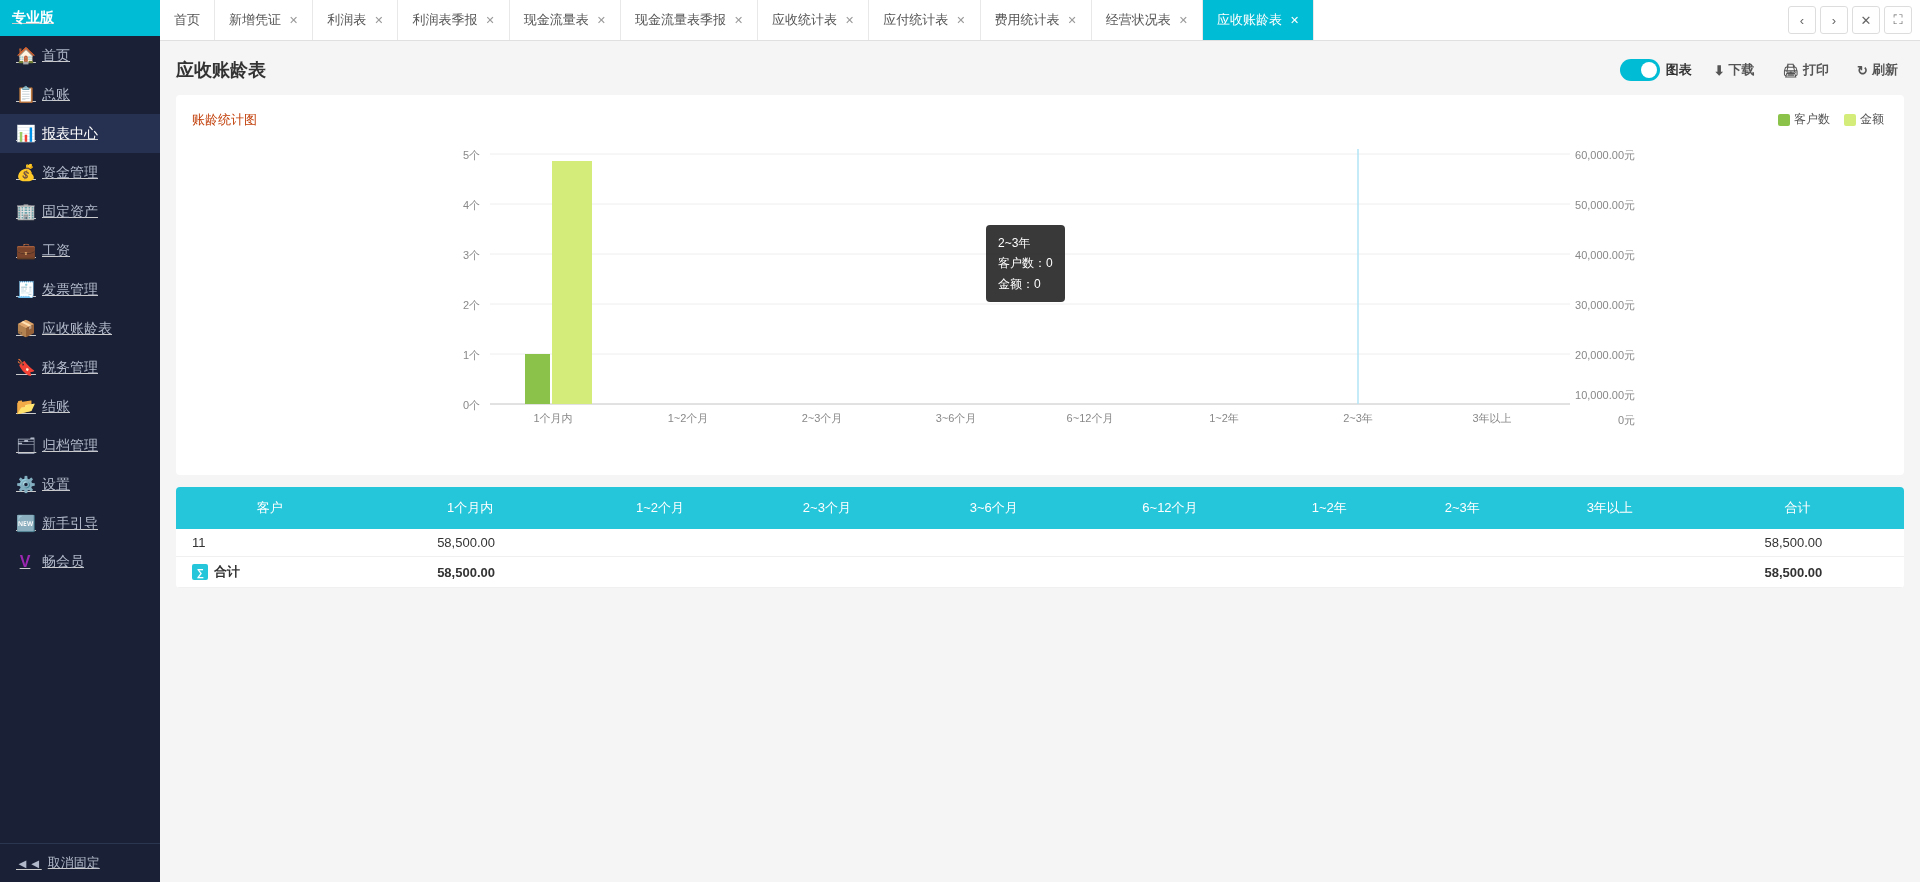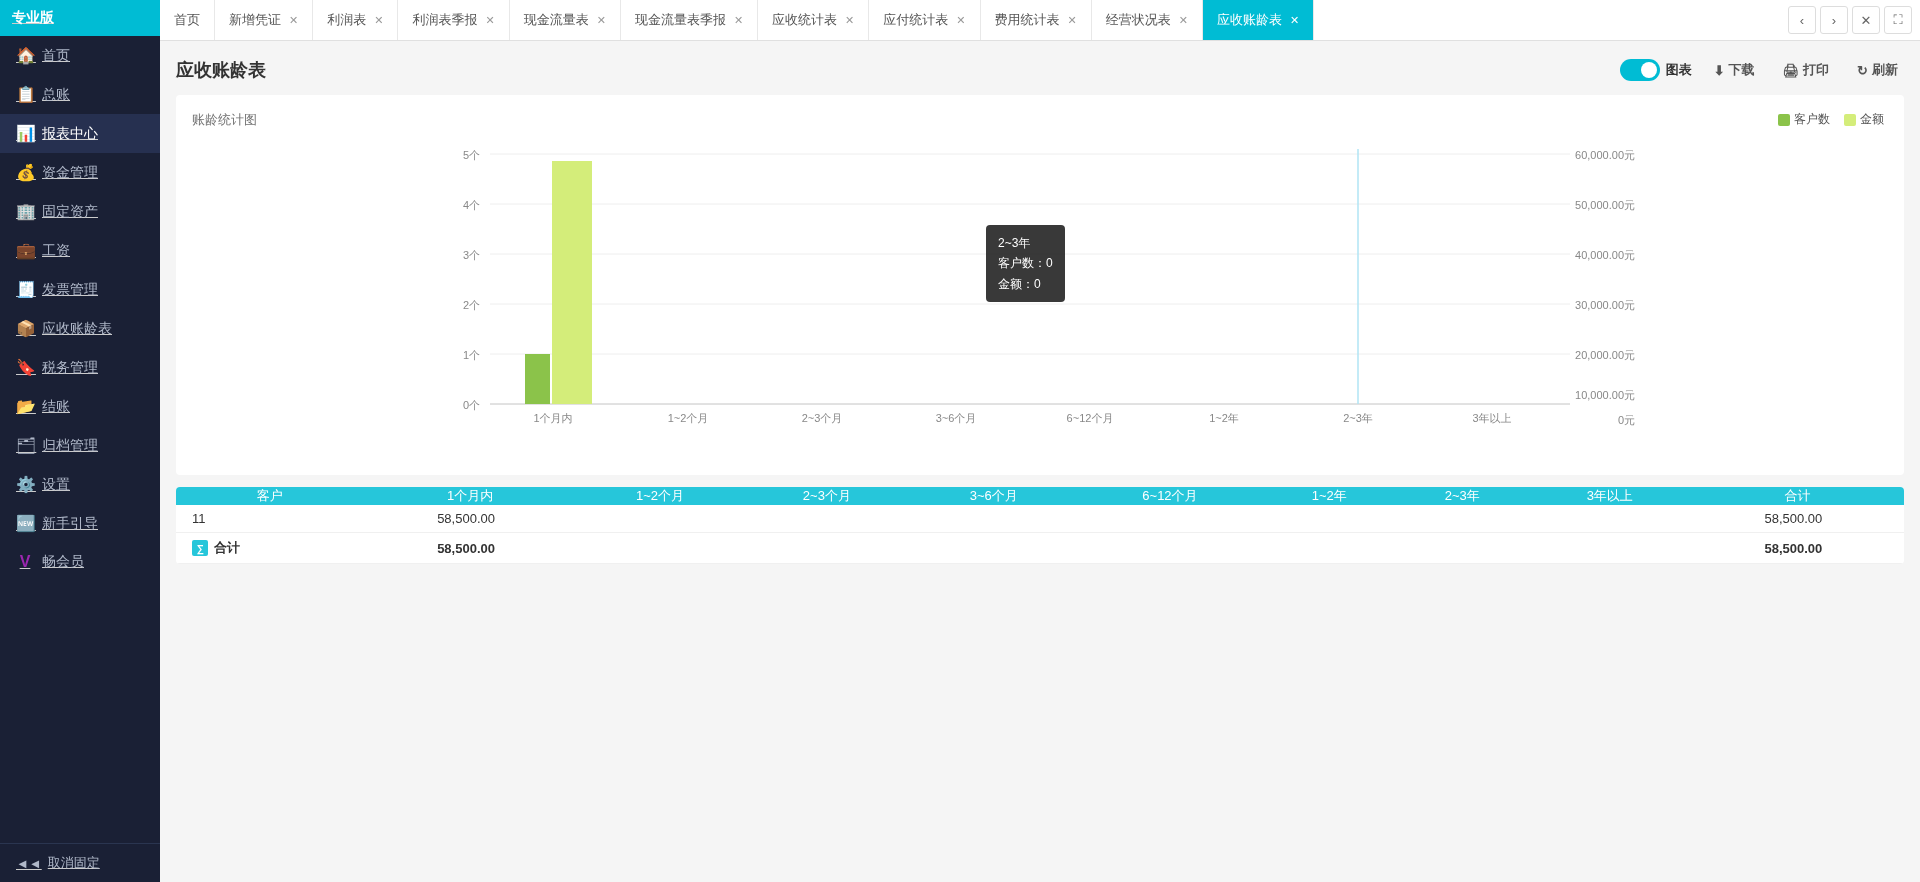--- a/index.html
+++ b/index.html
@@ -174,21 +174,21 @@
     
     .chart-container {
       background: white;
       border-radius: 4px;
       padding: 16px;
       margin-bottom: 12px;
       position: relative;
     }
     .chart-title {
       font-size: 13px;
-      color: #737373;
+      color: #c2410c;
       margin-bottom: 8px;
     }
     .chart-legend {
       position: absolute;
       top: 16px;
       right: 20px;
       display: flex;
       gap: 14px;
       align-items: center;
       font-size: 12px;
@@ -230,21 +230,21 @@
       border-collapse: collapse;
       background: white;
       border-radius: 4px;
       overflow: hidden;
     }
     .data-table thead tr {
       background: #26c6da;
       color: white;
     }
     .data-table thead th {
-      padding: 0 8px;
+      padding: 12px 8px;
       text-align: center;
       font-weight: normal;
       font-size: 13px;
     }
     .data-table tbody tr {
       border-bottom: 1px solid #f0f0f0;
     }
     .data-table tbody td {
       padding: 6px 8px;
       text-align: center;

